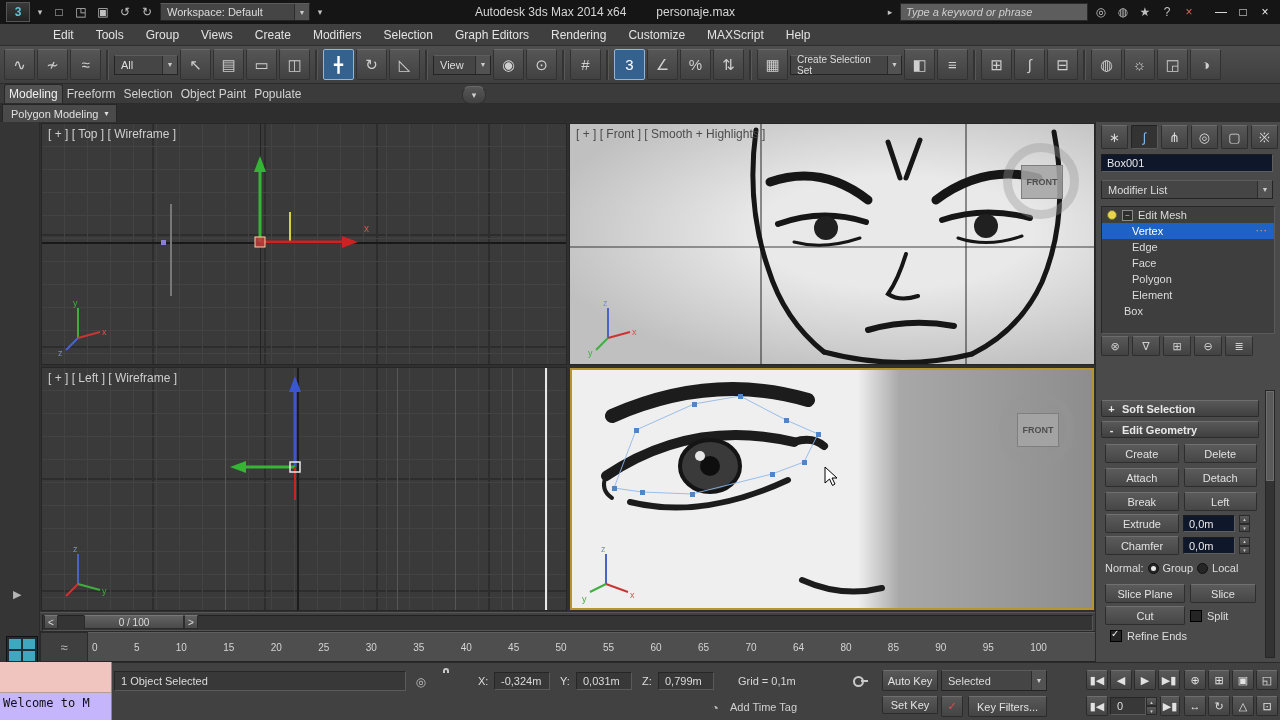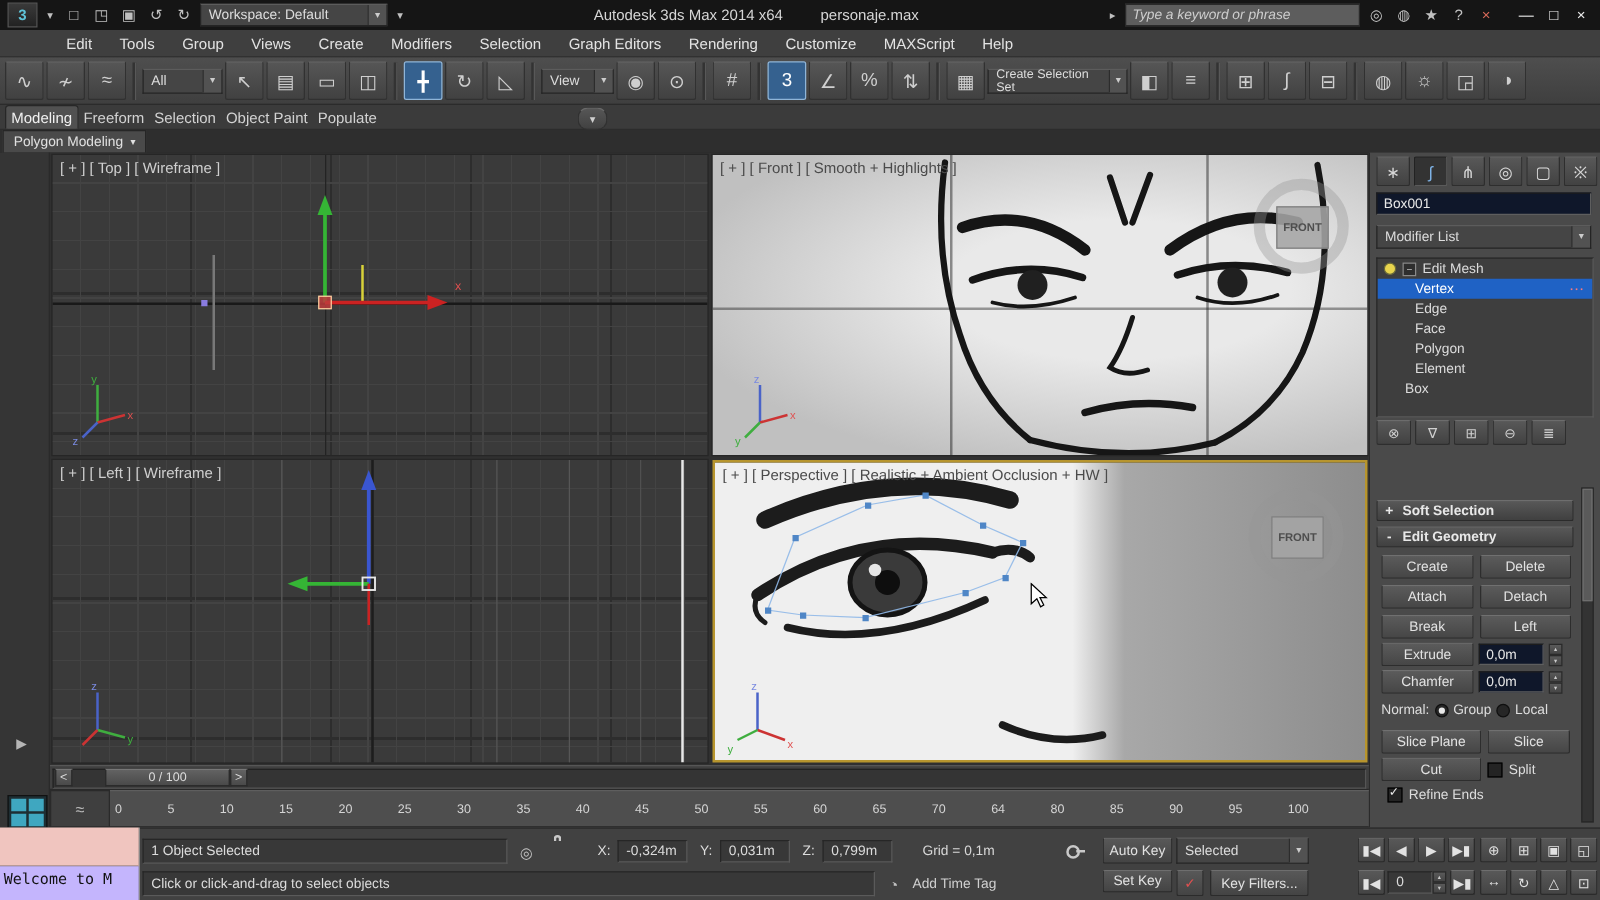--- a/index.html
+++ b/index.html
@@ -376,21 +376,20 @@
           <rect x="230" y="90" width="5" height="5"></rect>
             <rect x="198" y="102" width="5" height="5"></rect>
           <rect x="118" y="122" width="5" height="5"></rect>
             <rect x="68" y="120" width="5" height="5"></rect>
         </g>
       </g>
     </svg>
     <svg class="abs" style="left:252px;top:96px" width="16" height="22">
       <polygon points="1,1 1,17 5.5,13 8.5,19.5 11,18 8,12 13,12" fill="#fff" stroke="#000" stroke-width="1"></polygon>
     </svg>
-    <div class="vplabel dark">[ + ] [ Perspective ] [ Realistic + Ambient Occlusion + HW ]</div>
     <div class="vcube" style="left:427px;top:21px">
       <div class="ring"></div>
         <div class="face">FRONT</div>
     </div>
     <svg class="abs" style="left:10px;top:172px" width="54" height="62">
       <line x1="24" y1="42" x2="24" y2="12" stroke="#4a63c8" stroke-width="2"></line>
       <line x1="24" y1="42" x2="46" y2="50" stroke="#cc3333" stroke-width="2"></line>
       <line x1="24" y1="42" x2="8" y2="50" stroke="#3fae3f" stroke-width="2"></line>
       <text x="19" y="10" fill="#7a8ae0" font-size="9">z</text>
       <text x="48" y="56" fill="#e05050" font-size="9">x</text>
@@ -564,21 +563,20 @@
   </div>
   <span class="sbtn abs" style="left:1086px;top:7px;width:22px;height:20px">▮◀</span>
   <span class="sbtn abs" style="left:1110px;top:7px;width:22px;height:20px">◀</span>
   <span class="sbtn abs" style="left:1134px;top:7px;width:22px;height:20px">▶</span>
   <span class="sbtn abs" style="left:1158px;top:7px;width:22px;height:20px">▶▮</span>
   <span class="sbtn abs" style="left:1184px;top:7px;width:22px;height:20px">⊕</span>
   <span class="sbtn abs" style="left:1208px;top:7px;width:22px;height:20px">⊞</span>
   <span class="sbtn abs" style="left:1232px;top:7px;width:22px;height:20px">▣</span>
   <span class="sbtn abs" style="left:1256px;top:7px;width:22px;height:20px">◱</span>
   
-  <div class="stfield abs" style="left:114px;top:34px;width:586px;height:20px">Click or click-and-drag to select objects</div>
   <span class="ico abs" style="left:706px;top:36px">◔</span>
   <span class="abs" style="left:730px;top:38px;font-size:11px;color:#d0d0d0">Add Time Tag</span>
   <span class="sbtn abs" style="left:882px;top:33px;width:56px;height:18px">Set Key</span>
   <span class="sbtn abs" style="left:941px;top:33px;width:22px;height:21px;color:#e05050">✓</span>
   <span class="sbtn abs" style="left:968px;top:33px;width:79px;height:21px">Key Filters...</span>
   <span class="sbtn abs" style="left:1086px;top:33px;width:22px;height:20px">▮◀</span>
   <div class="stfield abs" style="left:1110px;top:34px;width:36px;height:18px">0</div>
   <span class="spin abs" style="left:1146px;top:34px;height:18px">
       <span>▴</span>
       <span>▾</span>

